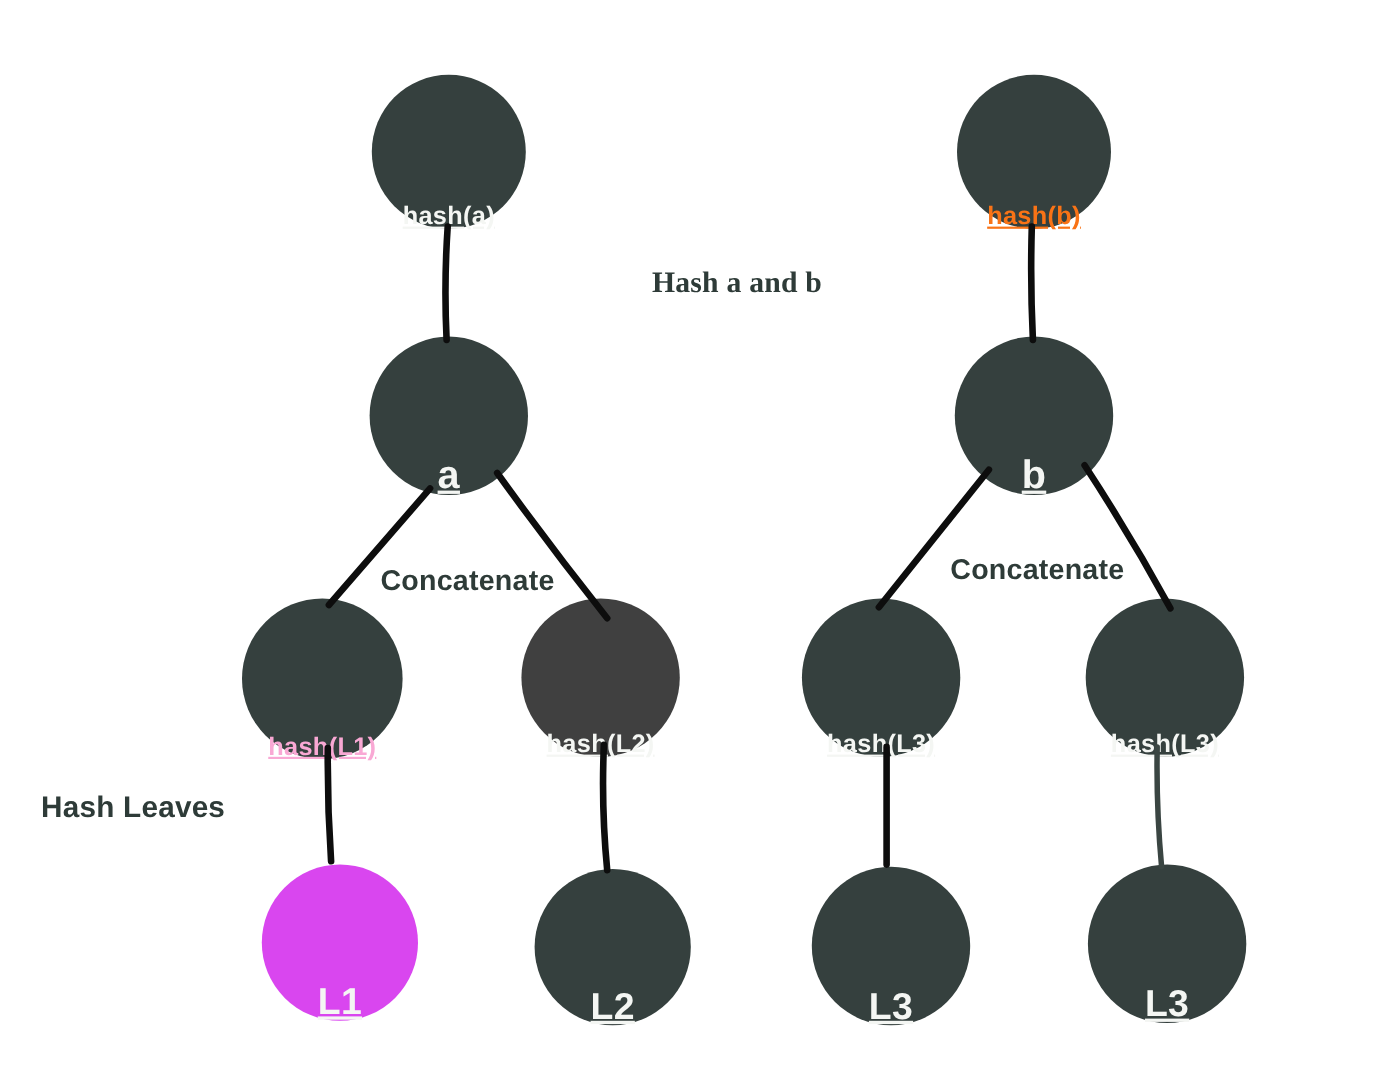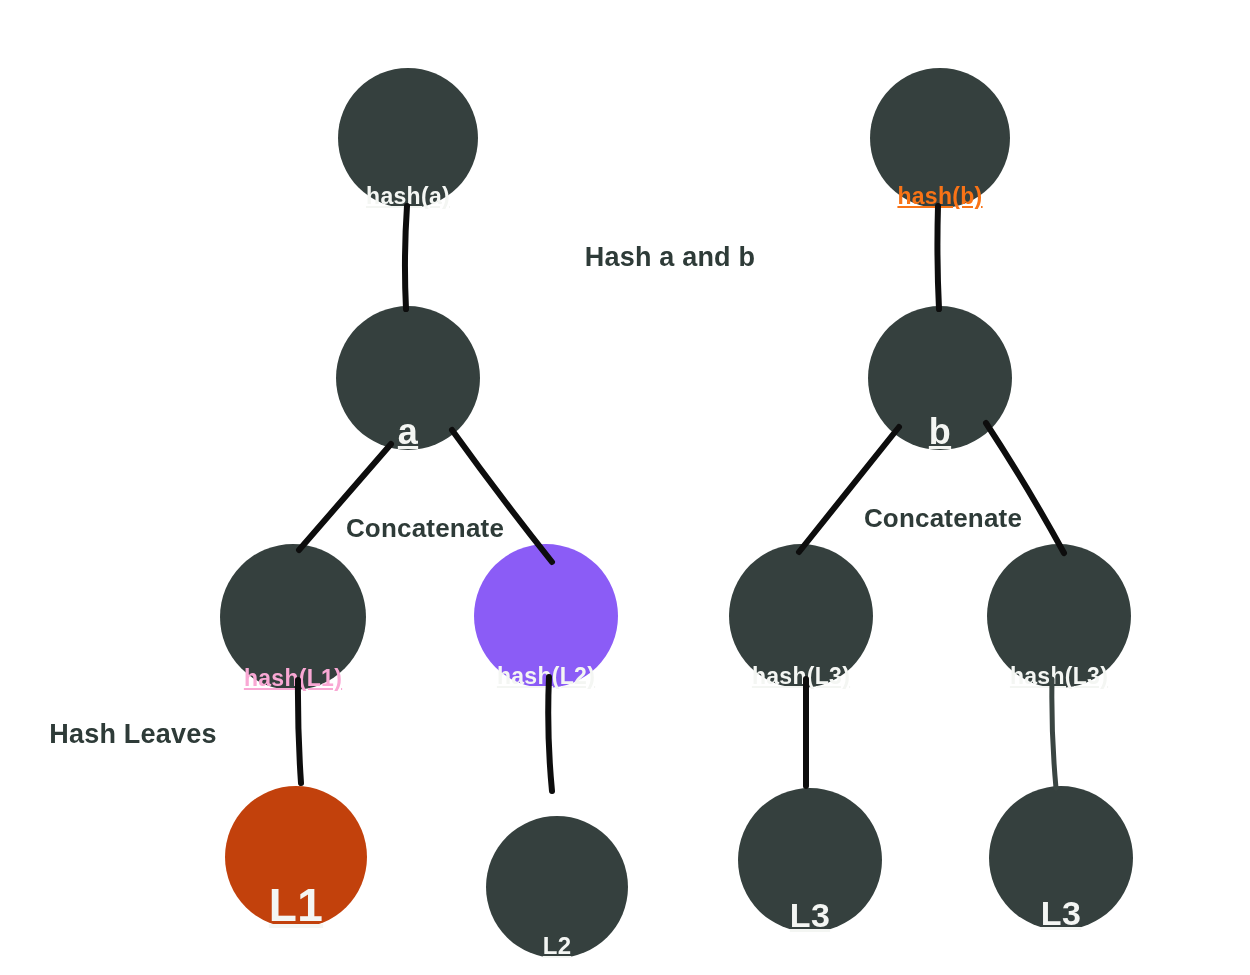--- a/index.html
+++ b/index.html
@@ -45,33 +45,33 @@
       </div>
       <div class="node" style="left: 336px; top: 306px; height: 144px; width: 144px; font-size: 36px; background: rgb(53, 64, 62); color: rgb(244, 246, 243);">
         <span>a</span>
       </div>
       <div class="node" style="left: 868px; top: 306px; height: 144px; width: 144px; font-size: 36px; background: rgb(53, 64, 62); color: rgb(244, 246, 243);">
         <span>b</span>
       </div>
       <div class="node" style="left: 220px; top: 544px; height: 146px; width: 146px; font-size: 23px; background: rgb(53, 64, 62); color: #f9a8d4;">
         <span>hash(L1)</span>
       </div>
-      <div class="node" style="left: 474px; top: 544px; height: 144px; width: 144px; font-size: 23px; background: #8b5cf6; color: rgb(244, 246, 243);">
+      <div class="node" style="left: 474px; top: 544px; height: 144px; width: 144px; font-size: 23px; background: #404040; color: rgb(244, 246, 243);">
         <span>hash(L2)</span>
       </div>
       <div class="node" style="left: 729px; top: 544px; height: 144px; width: 144px; font-size: 23px; background: rgb(53, 64, 62); color: rgb(244, 246, 243);">
         <span>hash(L3)</span>
       </div>
       <div class="node" style="left: 987px; top: 544px; height: 144px; width: 144px; font-size: 23px; background: rgb(53, 64, 62); color: rgb(244, 246, 243);">
         <span>hash(L3)</span>
       </div>
-      <div class="node" style="left: 225px; top: 786px; height: 142px; width: 142px; font-size: 46px; background: #c2410c; color: rgb(244, 246, 243);">
+      <div class="node" style="left: 238px; top: 786px; height: 142px; width: 142px; font-size: 34px; background: #d946ef; color: rgb(244, 246, 243);">
         <span>L1</span>
       </div>
-      <div class="node" style="left: 486px; top: 816px; height: 142px; width: 142px; font-size: 24px; background: rgb(53, 64, 62); color: rgb(244, 246, 243);">
+      <div class="node" style="left: 486px; top: 790px; height: 142px; width: 142px; font-size: 34px; background: rgb(53, 64, 62); color: rgb(244, 246, 243);">
         <span>L2</span>
       </div>
       <div class="node" style="left: 738px; top: 788px; height: 144px; width: 144px; font-size: 34px; background: rgb(53, 64, 62); color: rgb(244, 246, 243);">
         <span>L3</span>
       </div>
       <div class="node" style="left: 989px; top: 786px; height: 144px; width: 144px; font-size: 34px; background: rgb(53, 64, 62); color: rgb(244, 246, 243);">
         <span>L3</span>
       </div>
     </div>
   <svg class="edge-layer" viewBox="0 0 1250 975" xmlns="http://www.w3.org/2000/svg">
@@ -80,17 +80,17 @@
       <path d="M 391 444 Q 345 497 299 550" stroke="#0D0D0D" stroke-width="6" fill="none" stroke-linecap="round"></path>
       <path d="M 452 430 Q 500.405815703692 497.2077153759909 552 562" stroke="#0D0D0D" stroke-width="6" fill="none" stroke-linecap="round"></path>
       <path d="M 899 427 Q 849 489.5 799 552" stroke="#0D0D0D" stroke-width="6" fill="none" stroke-linecap="round"></path>
       <path d="M 986 423 Q 1027.5724787771376 486.45651273371743 1064 553" stroke="#0D0D0D" stroke-width="6" fill="none" stroke-linecap="round"></path>
       <path d="M 298 680 Q 297.5008477969436 731.5582277340696 301 783" stroke="#0D0D0D" stroke-width="6" fill="none" stroke-linecap="round"></path>
       <path d="M 549 677 Q 546.5013843225886 734.1052267283529 552 791" stroke="#0D0D0D" stroke-width="6" fill="none" stroke-linecap="round"></path>
       <path d="M 806 679 Q 806 732.5 806 786" stroke="#0D0D0D" stroke-width="6" fill="none" stroke-linecap="round"></path>
       <path d="M 1052 679 Q 1051.002017994006 733.6100176882934 1056 788" stroke="#3A4542" stroke-width="5" fill="none" stroke-linecap="round"></path>
     </svg>
 
-  <div class="float-label" style="left: 670px; top: 257px; font-size: 27px; color: rgb(46, 59, 56);">Hash a and b</div>
+  <div class="float-label" style="left: 670px; top: 257px; font-size: 27px; color: rgb(46, 59, 56); font-family: Liberation Serif, serif;">Hash a and b</div>
   <div class="float-label" style="left: 425px; top: 528px; font-size: 26px; color: rgb(46, 59, 56);">Concatenate</div>
   <div class="float-label" style="left: 943px; top: 518px; font-size: 26px; color: rgb(46, 59, 56);">Concatenate</div>
-  <div class="float-label" style="left: 121px; top: 734px; font-size: 27px; color: rgb(46, 59, 56); margin-left: 12px;">Hash Leaves</div>
+  <div class="float-label" style="left: 121px; top: 734px; font-size: 27px; color: rgb(46, 59, 56);">Hash Leaves</div>
 </div>
 
 </body></html>

